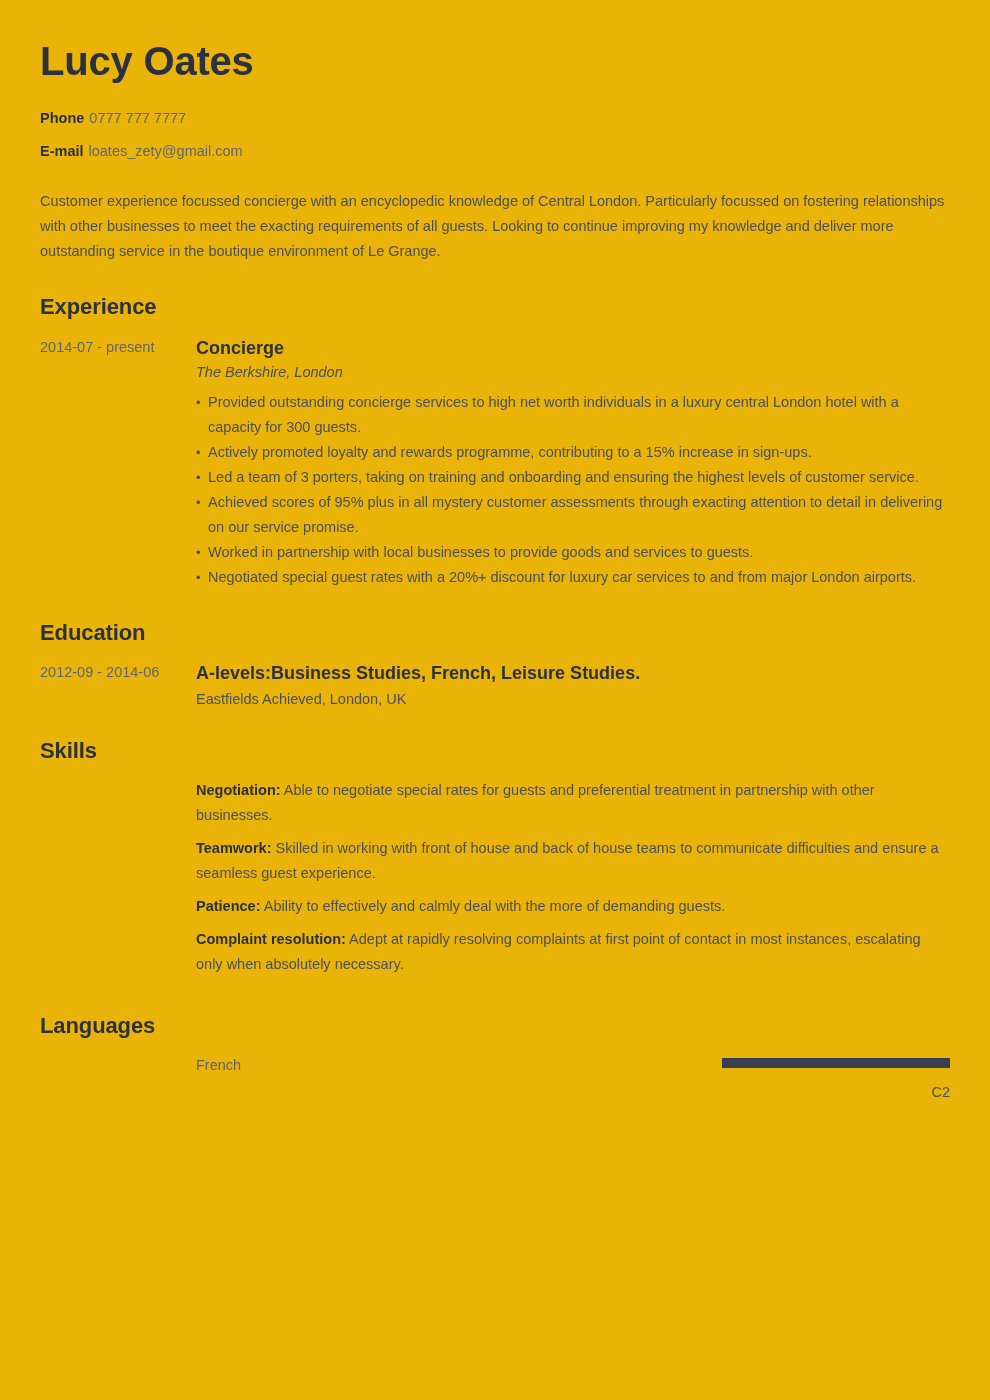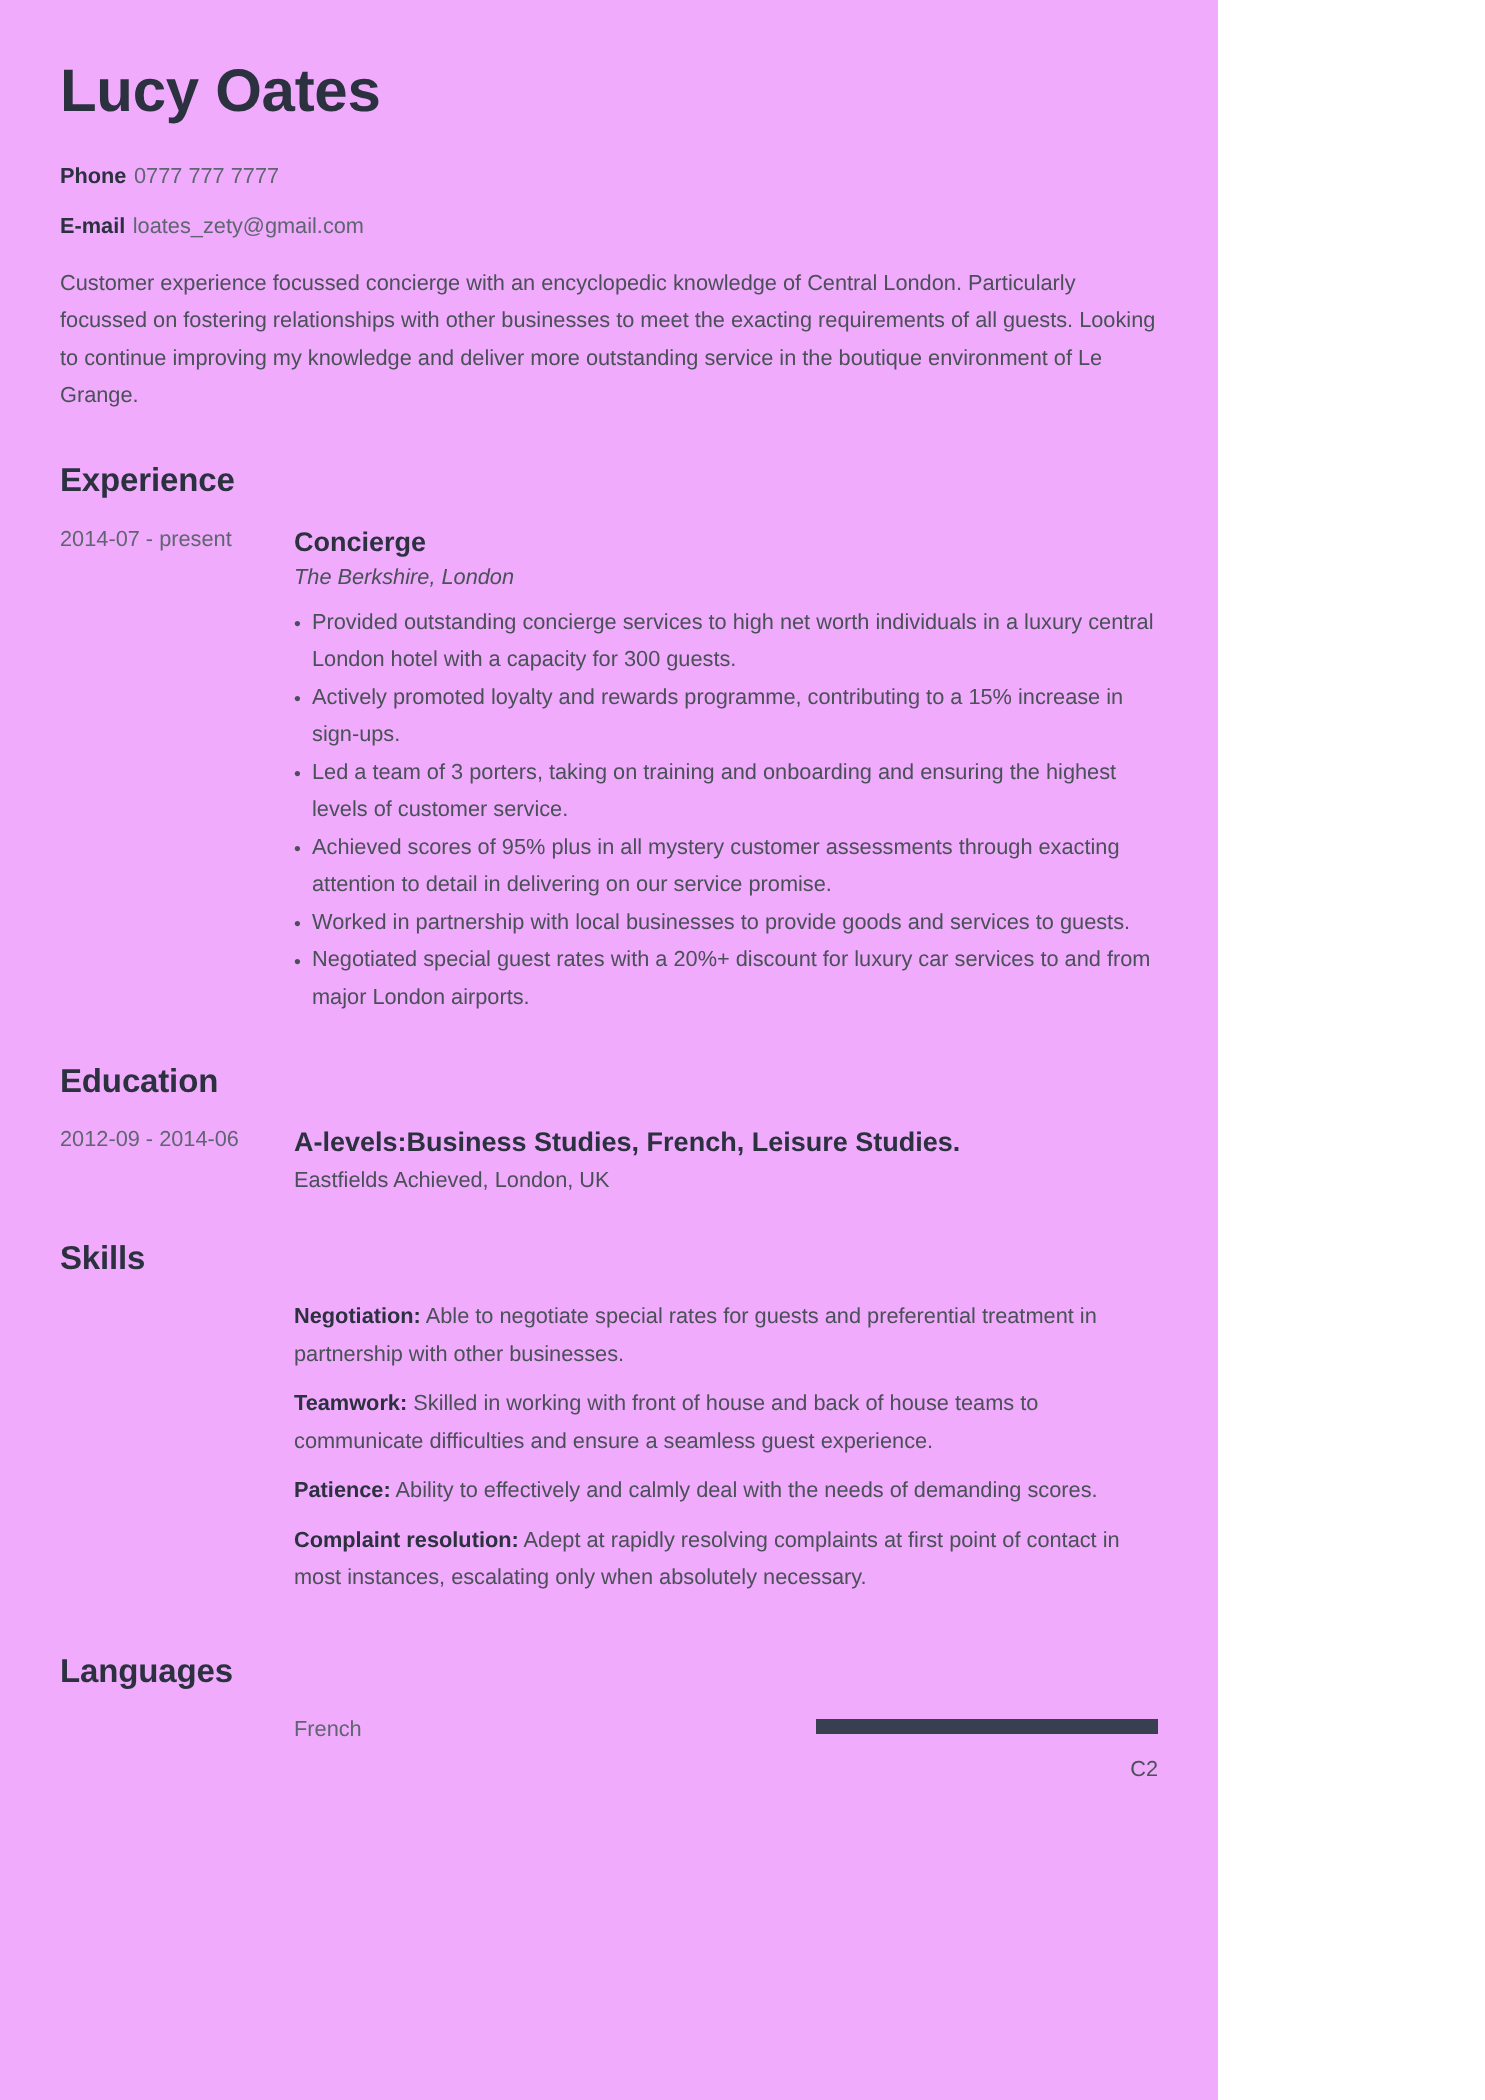--- a/index.html
+++ b/index.html
@@ -9,25 +9,25 @@
   }
   body {
     width: 990px;
     height: 1400px;
     font-family: "Liberation Sans", sans-serif;
     color: #3a3f4b;
     -webkit-font-smoothing: antialiased;
   }
   .page {
     position: relative;
-    width: 812px;
+    width: 990px;
     height: 1400px;
     box-sizing: border-box;
     padding: 0 40px;
-    background: #f0abfc;
+    background: #eab308;
   }
 
   
   .name {
     margin: 0;
     padding-top: 36px;
     font-size: 40px;
     line-height: 50px;
     font-weight: bold;
     letter-spacing: -0.2px;
@@ -45,21 +45,21 @@
     font-weight: bold;
     color: #2b313f;
   }
   .contact-value {
     color: #5f6570;
     margin-left: 5px;
   }
 
   
   .summary {
-    margin-top: 18px;
+    margin-top: 30px;
     font-size: 14.5px;
     line-height: 25px;
     color: #4a5058;
     max-width: 910px;
     text-align: left;
   }
 
   
   .section-title {
     font-size: 22px;
@@ -264,21 +264,21 @@
     <div class="skill-item">
       <div class="skill-spacer"></div>
       <div class="skill-text"><span class="skill-name">Negotiation:</span> <span>Able to negotiate special rates for guests and preferential treatment in partnership with other businesses.</span></div>
     </div>
     <div class="skill-item">
       <div class="skill-spacer"></div>
       <div class="skill-text"><span class="skill-name">Teamwork:</span> <span>Skilled in working with front of house and back of house teams to communicate difficulties and ensure a seamless guest experience.</span></div>
     </div>
     <div class="skill-item">
       <div class="skill-spacer"></div>
-      <div class="skill-text"><span class="skill-name">Patience:</span> <span>Ability to effectively and calmly deal with the needs of demanding scores.</span></div>
+      <div class="skill-text"><span class="skill-name">Patience:</span> <span>Ability to effectively and calmly deal with the more of demanding guests.</span></div>
     </div>
     <div class="skill-item">
       <div class="skill-spacer"></div>
     </div>
     <div class="skill-item">
       <div class="skill-spacer"></div>
       <div class="skill-text"><span class="skill-name">Complaint resolution:</span> <span>Adept at rapidly resolving complaints at first point of contact in most instances, escalating only when absolutely necessary.</span></div>
     </div>
   </div>
 

